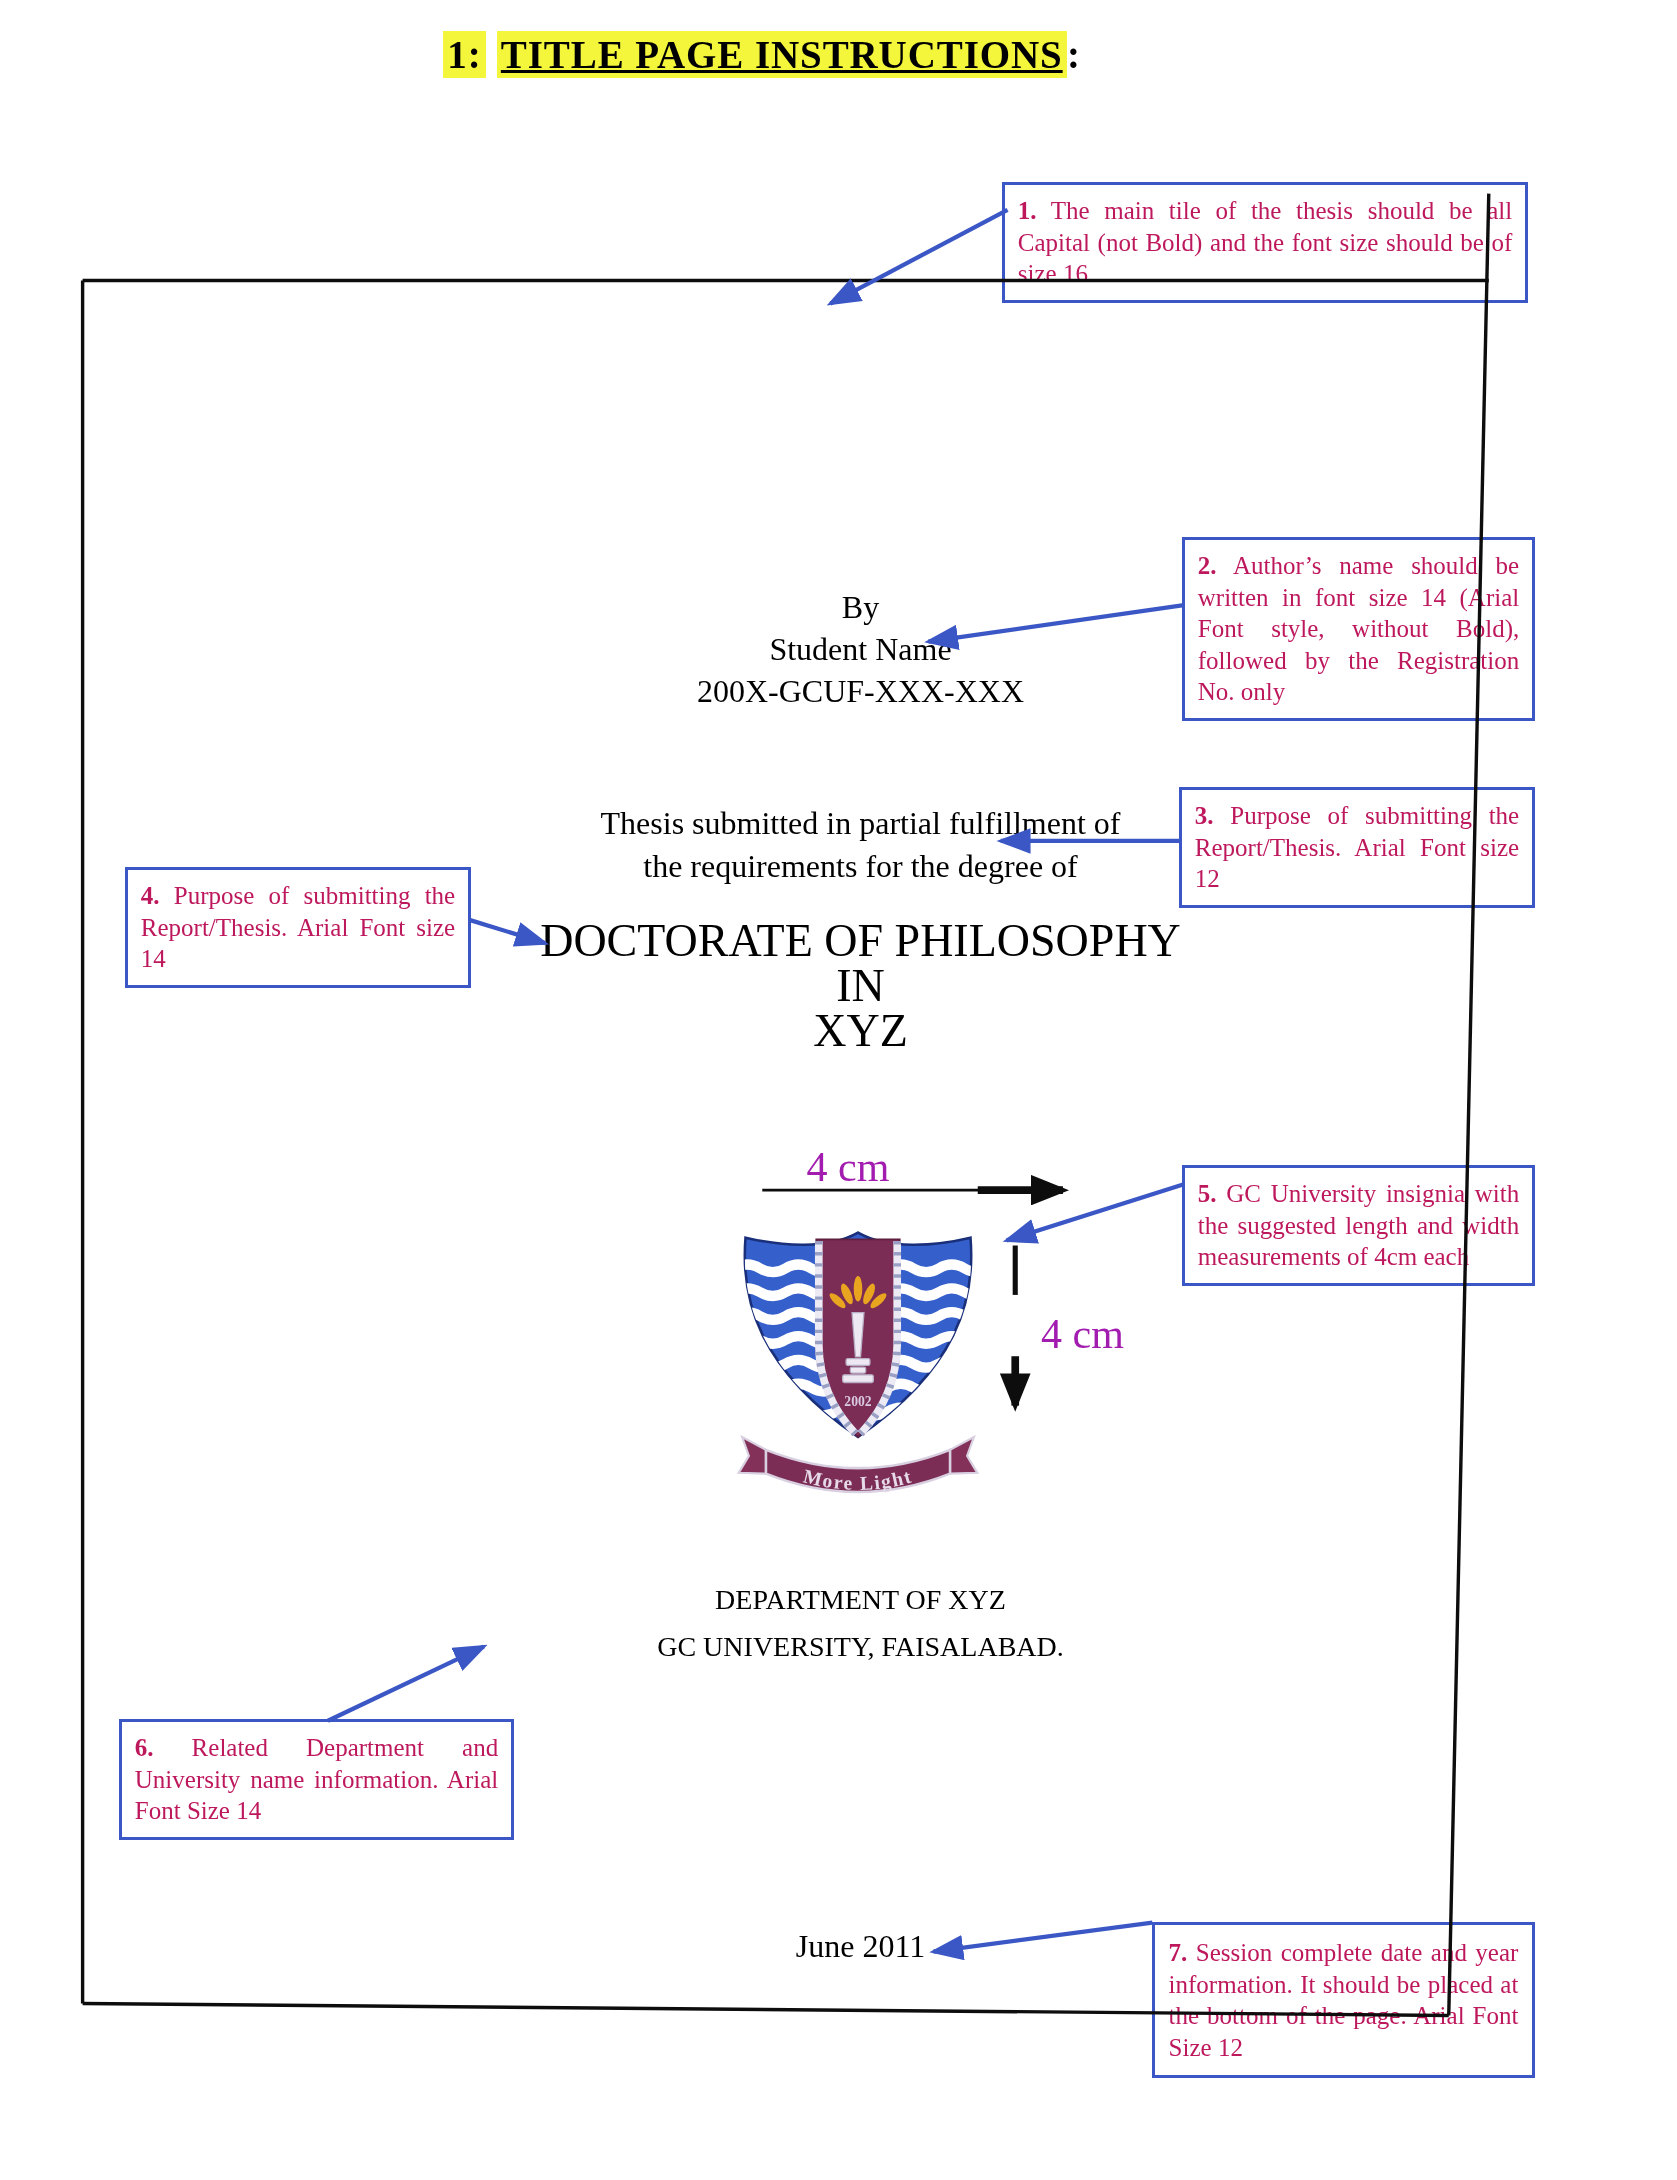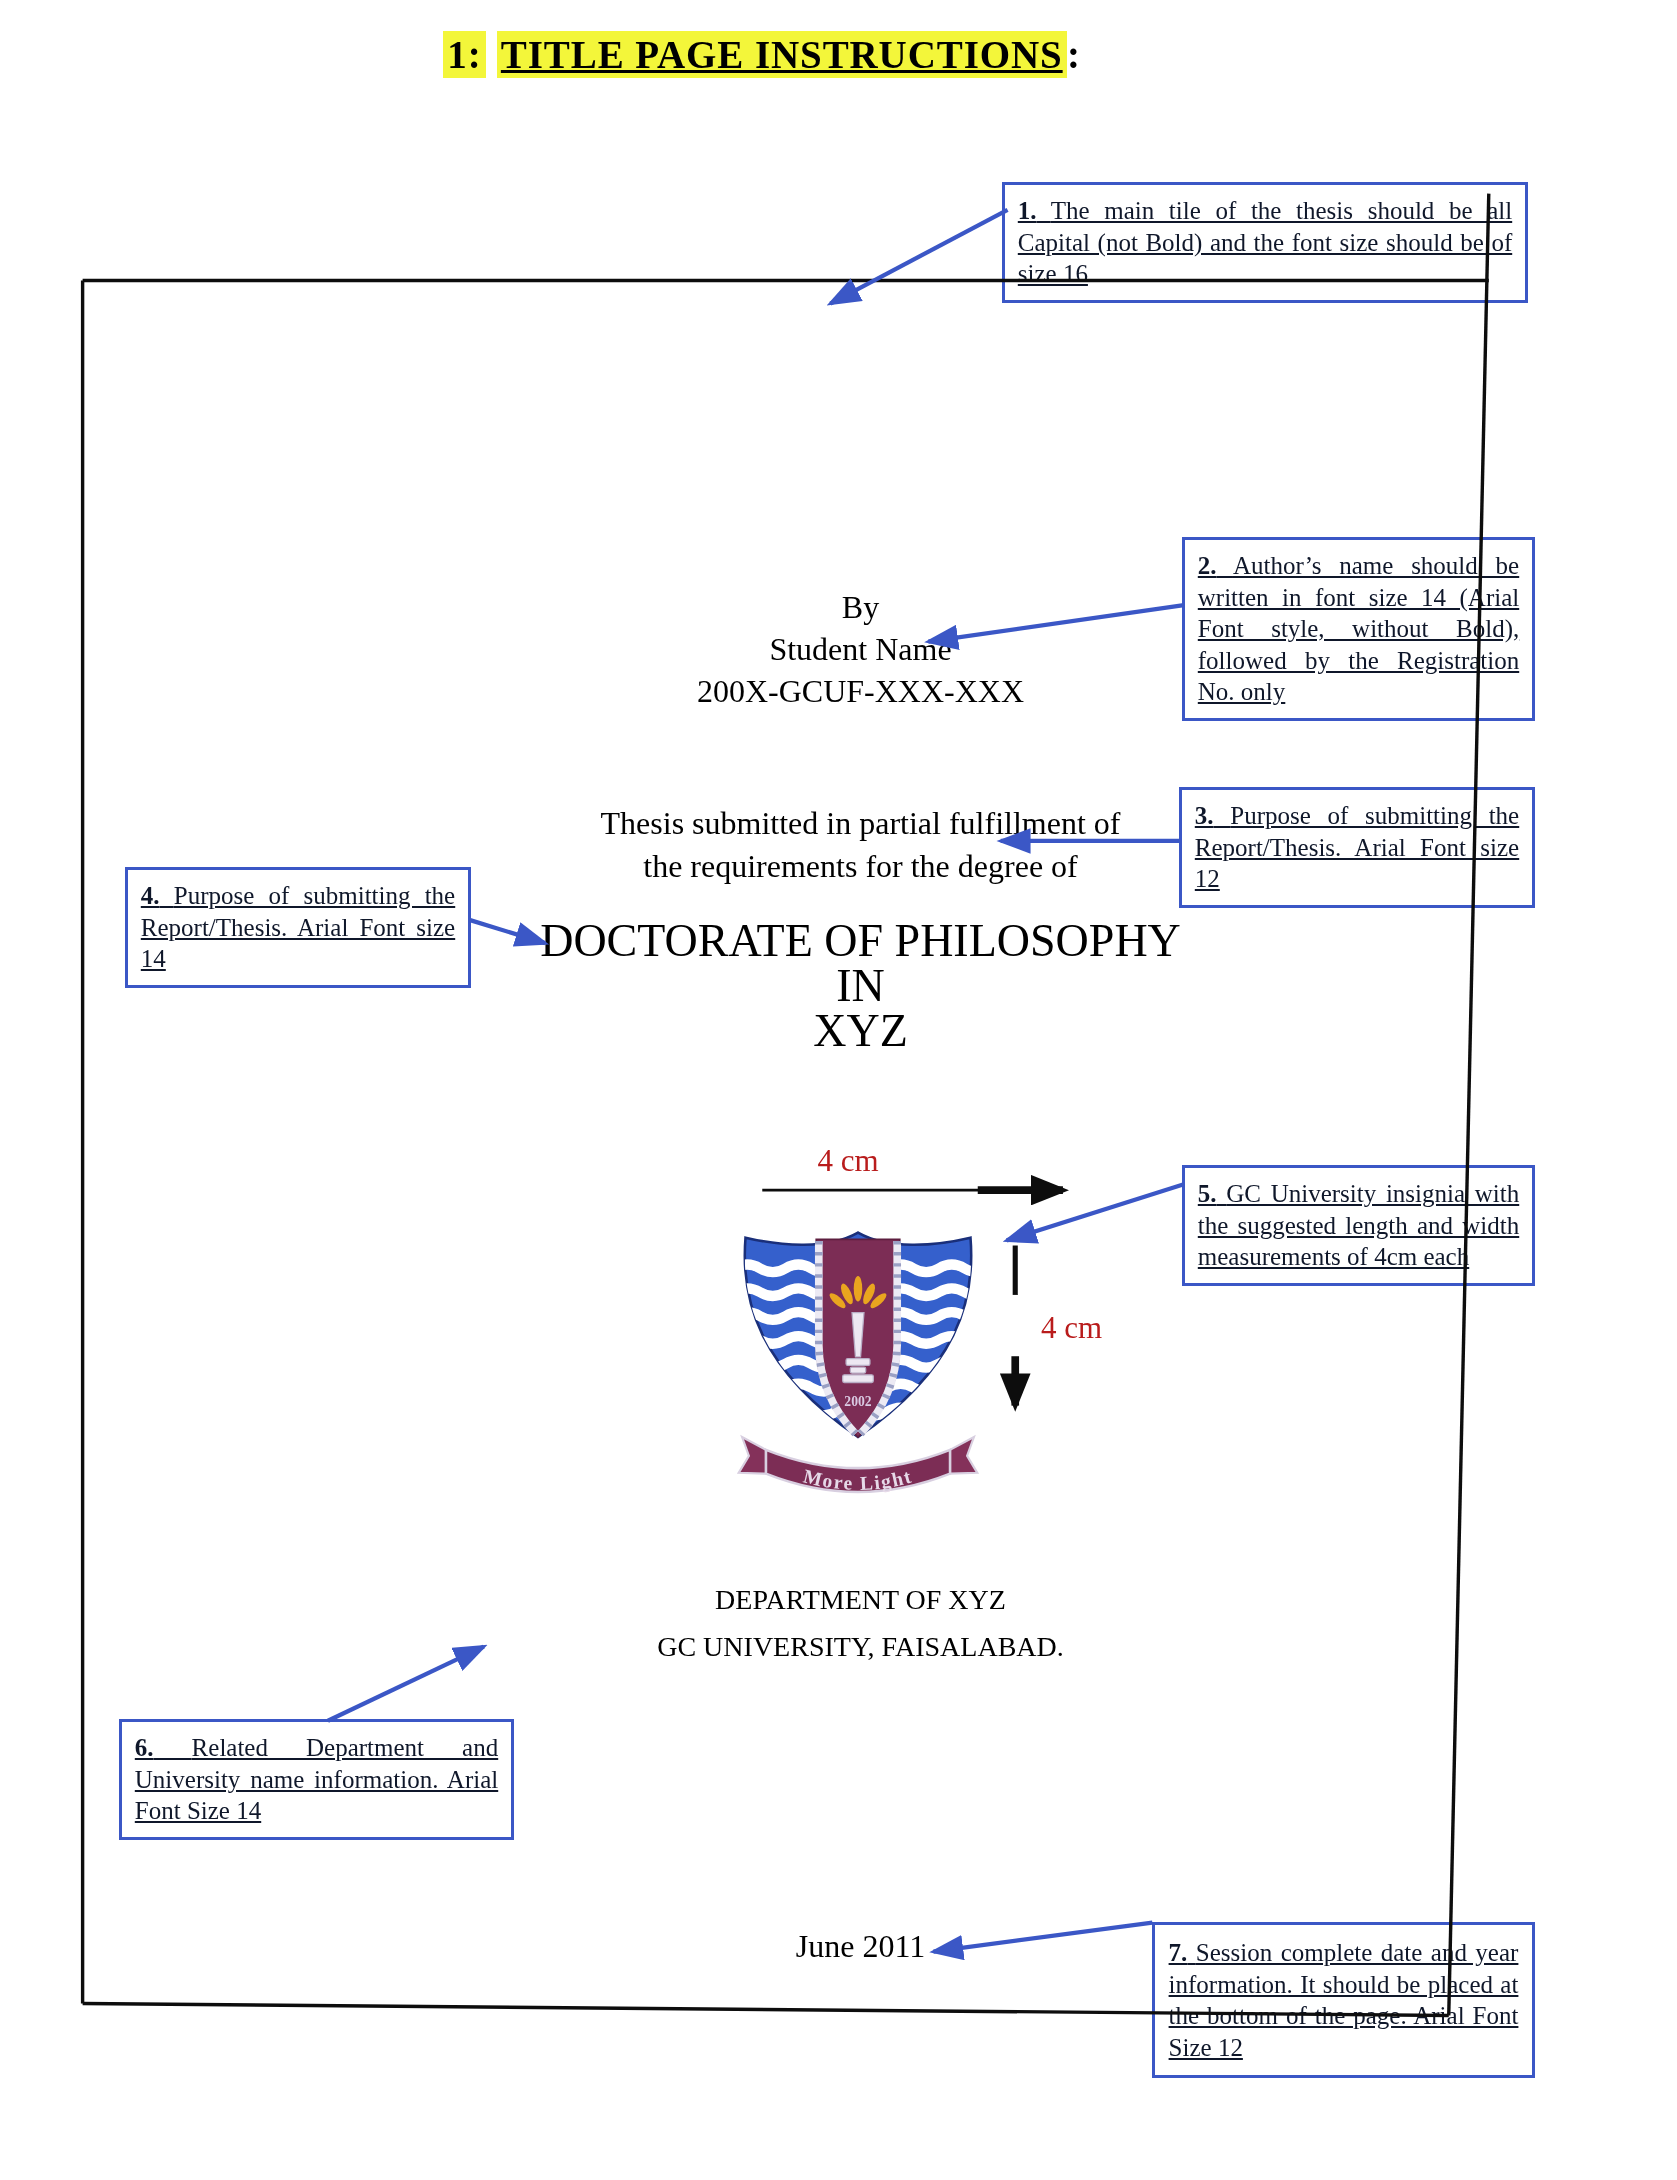--- a/index.html
+++ b/index.html
@@ -17,28 +17,28 @@
   .hl-title{text-decoration:underline;text-decoration-thickness:2.6px;}
   
   .cblock{position:absolute;left:247px;width:1227px;text-align:center;}
   .title-block{top:322px;font-size:40px;font-weight:bold;line-height:48px;}
   .by-block{top:586px;font-size:32px;line-height:42px;}
   .subm-block{top:802px;font-size:32px;line-height:43px;}
   .degree-block{top:918px;font-size:46px;line-height:45px;}
   .dept-block{top:1576px;font-size:28px;line-height:47px;}
   .date-block{top:1928px;font-size:32px;}
   
-  .measure-label{position:absolute;font-size:31px;color:#b91c1c;}
+  .measure-label{position:absolute;font-size:42px;color:#a21caf;}
   .mh{left:767px;top:1143px;width:162px;text-align:center;}
   .mv{left:1041px;top:1310px;}
   
   .callout{
     position:absolute;border:3.4px solid #3b57c6;background:#ffffff;
-    color:#0f172a;font-size:25px;line-height:31.5px;text-align:justify;
-    padding:10.2px 12.8px;box-sizing:border-box;text-decoration:underline;
+    color:#be185d;font-size:25px;line-height:31.5px;text-align:justify;
+    padding:10.2px 12.8px;box-sizing:border-box;
   }
   .callout b{font-weight:bold;}
   .co1{left:1002px;top:182px;width:526px;}
   .co2{left:1182px;top:537px;width:353px;}
   .co3{left:1179px;top:787px;width:356px;}
   .co4{left:125px;top:867px;width:346px;}
   .co5{left:1182px;top:1165px;width:353px;}
   .co6{left:119px;top:1719px;width:395px;}
   .co7{left:1152px;top:1922px;width:383px;padding:12px 13.6px;}
   

